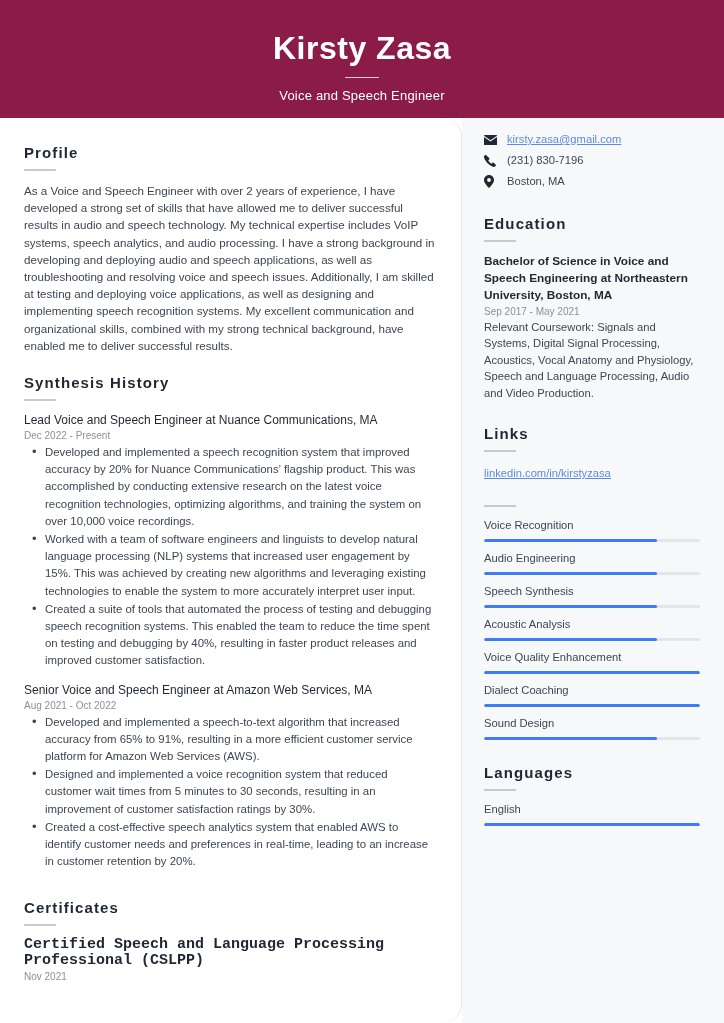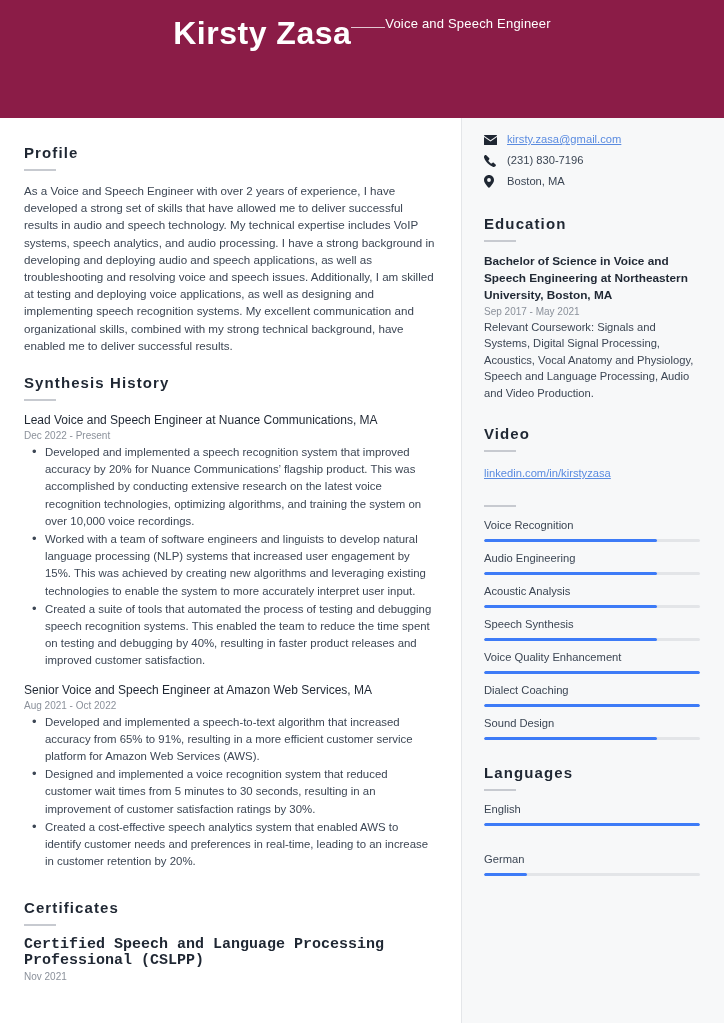--- a/index.html
+++ b/index.html
@@ -17,22 +17,22 @@
     height: 1023px;
     background: #ffffff;
     overflow: hidden;
   }
 
   
   .header {
     height: 118px;
     background: #8b1c47;
     display: flex;
-    flex-direction: row;
-    align-items: flex-start;
+    flex-direction: column;
+    align-items: center;
     justify-content: center;
     padding-top: 16px;
   }
   .header-name {
     color: #ffffff;
     font-size: 32px;
     font-weight: bold;
     letter-spacing: 0.5px;
     line-height: 1.1;
   }
@@ -53,20 +53,21 @@
   .body {
     display: flex;
     align-items: stretch;
     height: 905px;
   }
   .main {
     width: 462px;
     background: #ffffff;
     padding: 26px 24px 0 24px;
     border-right: 1px solid #e4e6e9;
+    border-radius: 19px;
   }
   .sidebar {
     width: 262px;
     background: #f7f8f9;
     padding: 14px 24px 0 22px;
   }
 
   
   .sec-head {
     font-size: 15px;
@@ -200,21 +201,21 @@
     background: #e3e5e8;
     border-radius: 2px;
     overflow: hidden;
   }
   .skill-fill {
     height: 3px;
     background: #3d7bf7;
     border-radius: 2px;
   }
 
-  .lang-row { margin-bottom: 26px; }
+  .lang-row { margin-bottom: 9px; }
 </style>
 </head>
 <body>
 
 <div class="page">
 
   <div class="header" style="background: rgb(139, 28, 71);">
     <div class="header-name">Kirsty Zasa</div>
     <div class="header-rule"></div>
     <div class="header-title">Voice and Speech Engineer</div>
@@ -302,21 +303,21 @@
 
       <div class="sec">
         <div class="sec-head">Education</div>
         <div class="sec-rule"></div>
         <div class="edu-title">Bachelor of Science in Voice and Speech Engineering at Northeastern University, Boston, MA</div>
         <div class="edu-date">Sep 2017 - May 2021</div>
         <div class="edu-desc">Relevant Coursework: Signals and Systems, Digital Signal Processing, Acoustics, Vocal Anatomy and Physiology, Speech and Language Processing, Audio and Video Production.</div>
       </div>
 
       <div class="sec" style="margin-top:24px;">
-        <div class="sec-head">Video</div>
+        <div class="sec-head">Links</div>
         <div class="sec-rule"></div>
         <div>
           <span class="link-txt">linkedin.com/in/kirstyzasa</span>
         </div>
       </div>
 
       <div class="sec" style="margin-top:24px;">
         <div class="sec-rule"></div>
 
         <div class="skill-row">
@@ -327,28 +328,28 @@
         </div>
 
         <div class="skill-row">
           <div class="skill-label">Audio Engineering</div>
           <div class="skill-track">
             <div class="skill-fill" style="width: 80%; background: rgb(61, 123, 247);"></div>
           </div>
         </div>
 
         <div class="skill-row">
+          <div class="skill-label">Speech Synthesis</div>
+          <div class="skill-track">
+            <div class="skill-fill" style="width: 80%; background: rgb(61, 123, 247);"></div>
+          </div>
+        </div>
+
+        <div class="skill-row">
           <div class="skill-label">Acoustic Analysis</div>
-          <div class="skill-track">
-            <div class="skill-fill" style="width: 80%; background: rgb(61, 123, 247);"></div>
-          </div>
-        </div>
-
-        <div class="skill-row">
-          <div class="skill-label">Speech Synthesis</div>
           <div class="skill-track">
             <div class="skill-fill" style="width: 80%; background: rgb(61, 123, 247);"></div>
           </div>
         </div>
 
         <div class="skill-row">
           <div class="skill-label">Voice Quality Enhancement</div>
           <div class="skill-track">
             <div class="skill-fill" style="width: 100%; background: rgb(61, 123, 247);"></div>
           </div>
@@ -373,23 +374,17 @@
         <div class="sec-head">Languages</div>
         <div class="sec-rule"></div>
 
         <div class="lang-row">
           <div class="skill-label">English</div>
           <div class="skill-track">
             <div class="skill-fill" style="width: 100%; background: rgb(61, 123, 247);"></div>
           </div>
         </div>
 
-        <div class="lang-row">
-          <div class="skill-label">German</div>
-          <div class="skill-track">
-            <div class="skill-fill" style="width: 20%; background: rgb(61, 123, 247);"></div>
-          </div>
-        </div>
       </div>
 
     </div>
   </div>
 </div>
 
 </body></html>

